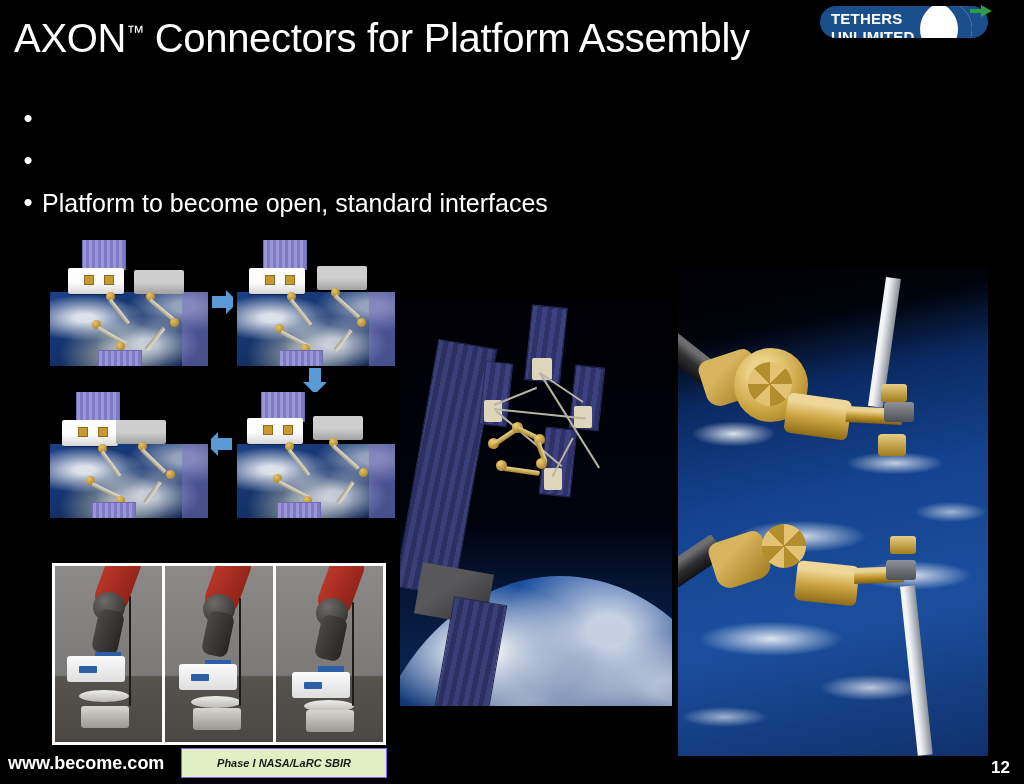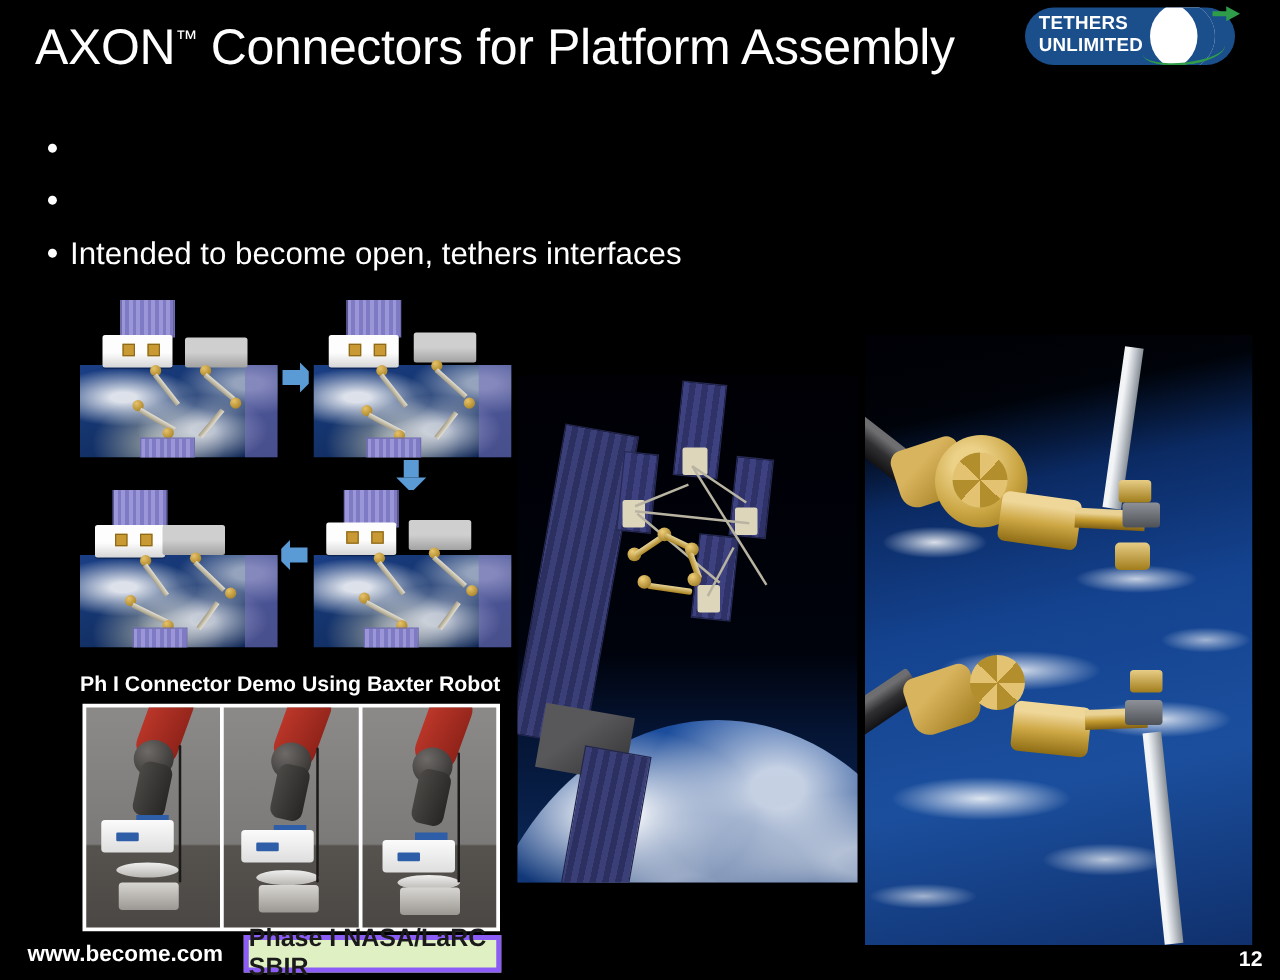--- a/index.html
+++ b/index.html
@@ -12,21 +12,20 @@
     height: 784px;
     overflow: hidden;
     font-family: "Liberation Sans", sans-serif;
     color: #ffffff;
     position: relative;
   }
   .slide {
     position: absolute;
     inset: 0;
     background: #000000;
-    margin-left: 14px;
   }
 
   
   .title {
     position: absolute;
     left: 14px;
     top: 16px;
     font-size: 40px;
     font-weight: 400;
     letter-spacing: -0.3px;
@@ -46,21 +45,21 @@
     right: 32px;
     top: 4px;
     width: 172px;
     height: 86px;
   }
   .tu-logo {
     position: absolute;
     left: 0;
     top: 2px;
     width: 168px;
-    height: 46px;
+    height: 32px;
     background: #1a4f8b;
     border-radius: 23px / 23px;
     overflow: hidden;
   }
   .tu-moon {
     position: absolute;
     right: 16px;
     top: -4px;
     width: 52px;
     height: 54px;
@@ -554,28 +553,29 @@
     font-weight: 700;
     color: #ffffff;
   }
   .footer-badge {
     position: absolute;
     left: 181px;
     bottom: 6px;
     width: 206px;
     height: 30px;
     background: #dff0c2;
-    border: 4px solid #8b5cf6;
+    border: 1px solid #8b5cf6;
     color: #1a1a1a;
-    font-size: 20px;
+    font-size: 11px;
     font-weight: 700;
     display: flex;
     align-items: center;
     justify-content: center;
     box-sizing: border-box;
+    font-style: italic;
   }
   .page-num {
     position: absolute;
     right: 14px;
     bottom: 6px;
     font-size: 17px;
     font-weight: 700;
     color: #ffffff;
   }
 </style>
@@ -601,21 +601,21 @@
 
   <div class="bullets">
     <div class="bullet">
       <div class="bullet-dot">•</div>
     </div>
     <div class="bullet">
       <div class="bullet-dot">•</div>
     </div>
     <div class="bullet">
       <div class="bullet-dot">•</div>
-      <div class="bullet-text">Intended to become open, tethers interfaces</div>
+      <div class="bullet-text">Platform to become open, standard interfaces</div>
     </div>
   </div>
 
   <div class="seq">
 
     <div class="seq-cell seq-a">
       <div class="earth-tile"></div>
       <div class="panel-blue" style="left:36px; top:-4px;"></div>
       <div class="module-white" style="left:22px; top:28px;">
         <div class="port" style="left:16px;"></div>
@@ -758,21 +758,20 @@
     <div class="conn-elbow" style="left:34px; top:268px;"></div>
     <div class="conn-head" style="left:70px; top:244px;"></div>
     <div class="conn-petals" style="left:84px; top:256px;"></div>
     <div class="conn-barrel" style="left:118px; top:292px; width:62px; transform:rotate(6deg);"></div>
     <div class="conn-shaft" style="left:176px; top:300px; width:50px; transform:rotate(-2deg);"></div>
     <div class="conn-grip" style="left:208px; top:292px;"></div>
     <div class="conn-collar" style="left:212px; top:268px;"></div>
     <div class="conn-pole" style="left:222px; top:318px; height:170px; transform:rotate(-6deg);"></div>
   </div>
 
-  <div class="baxter-caption">Ph I Connector Demo Using Baxter Robot</div>
   <div class="baxter-strip">
 
     <div class="baxter-pane">
       <div class="bx-arm-red" style="left:46px; top:-18px;"></div>
       <div class="bx-joint-dark" style="left:38px; top:26px;"></div>
       <div class="bx-forearm" style="left:40px; top:44px;"></div>
       <div class="bx-cuff-blue" style="left:40px; top:86px;"></div>
       <div class="bx-connector" style="left:12px; top:90px;"></div>
       <div class="bx-label" style="left:24px; top:100px;"></div>
       <div class="bx-dish" style="left:24px; top:124px;"></div>

